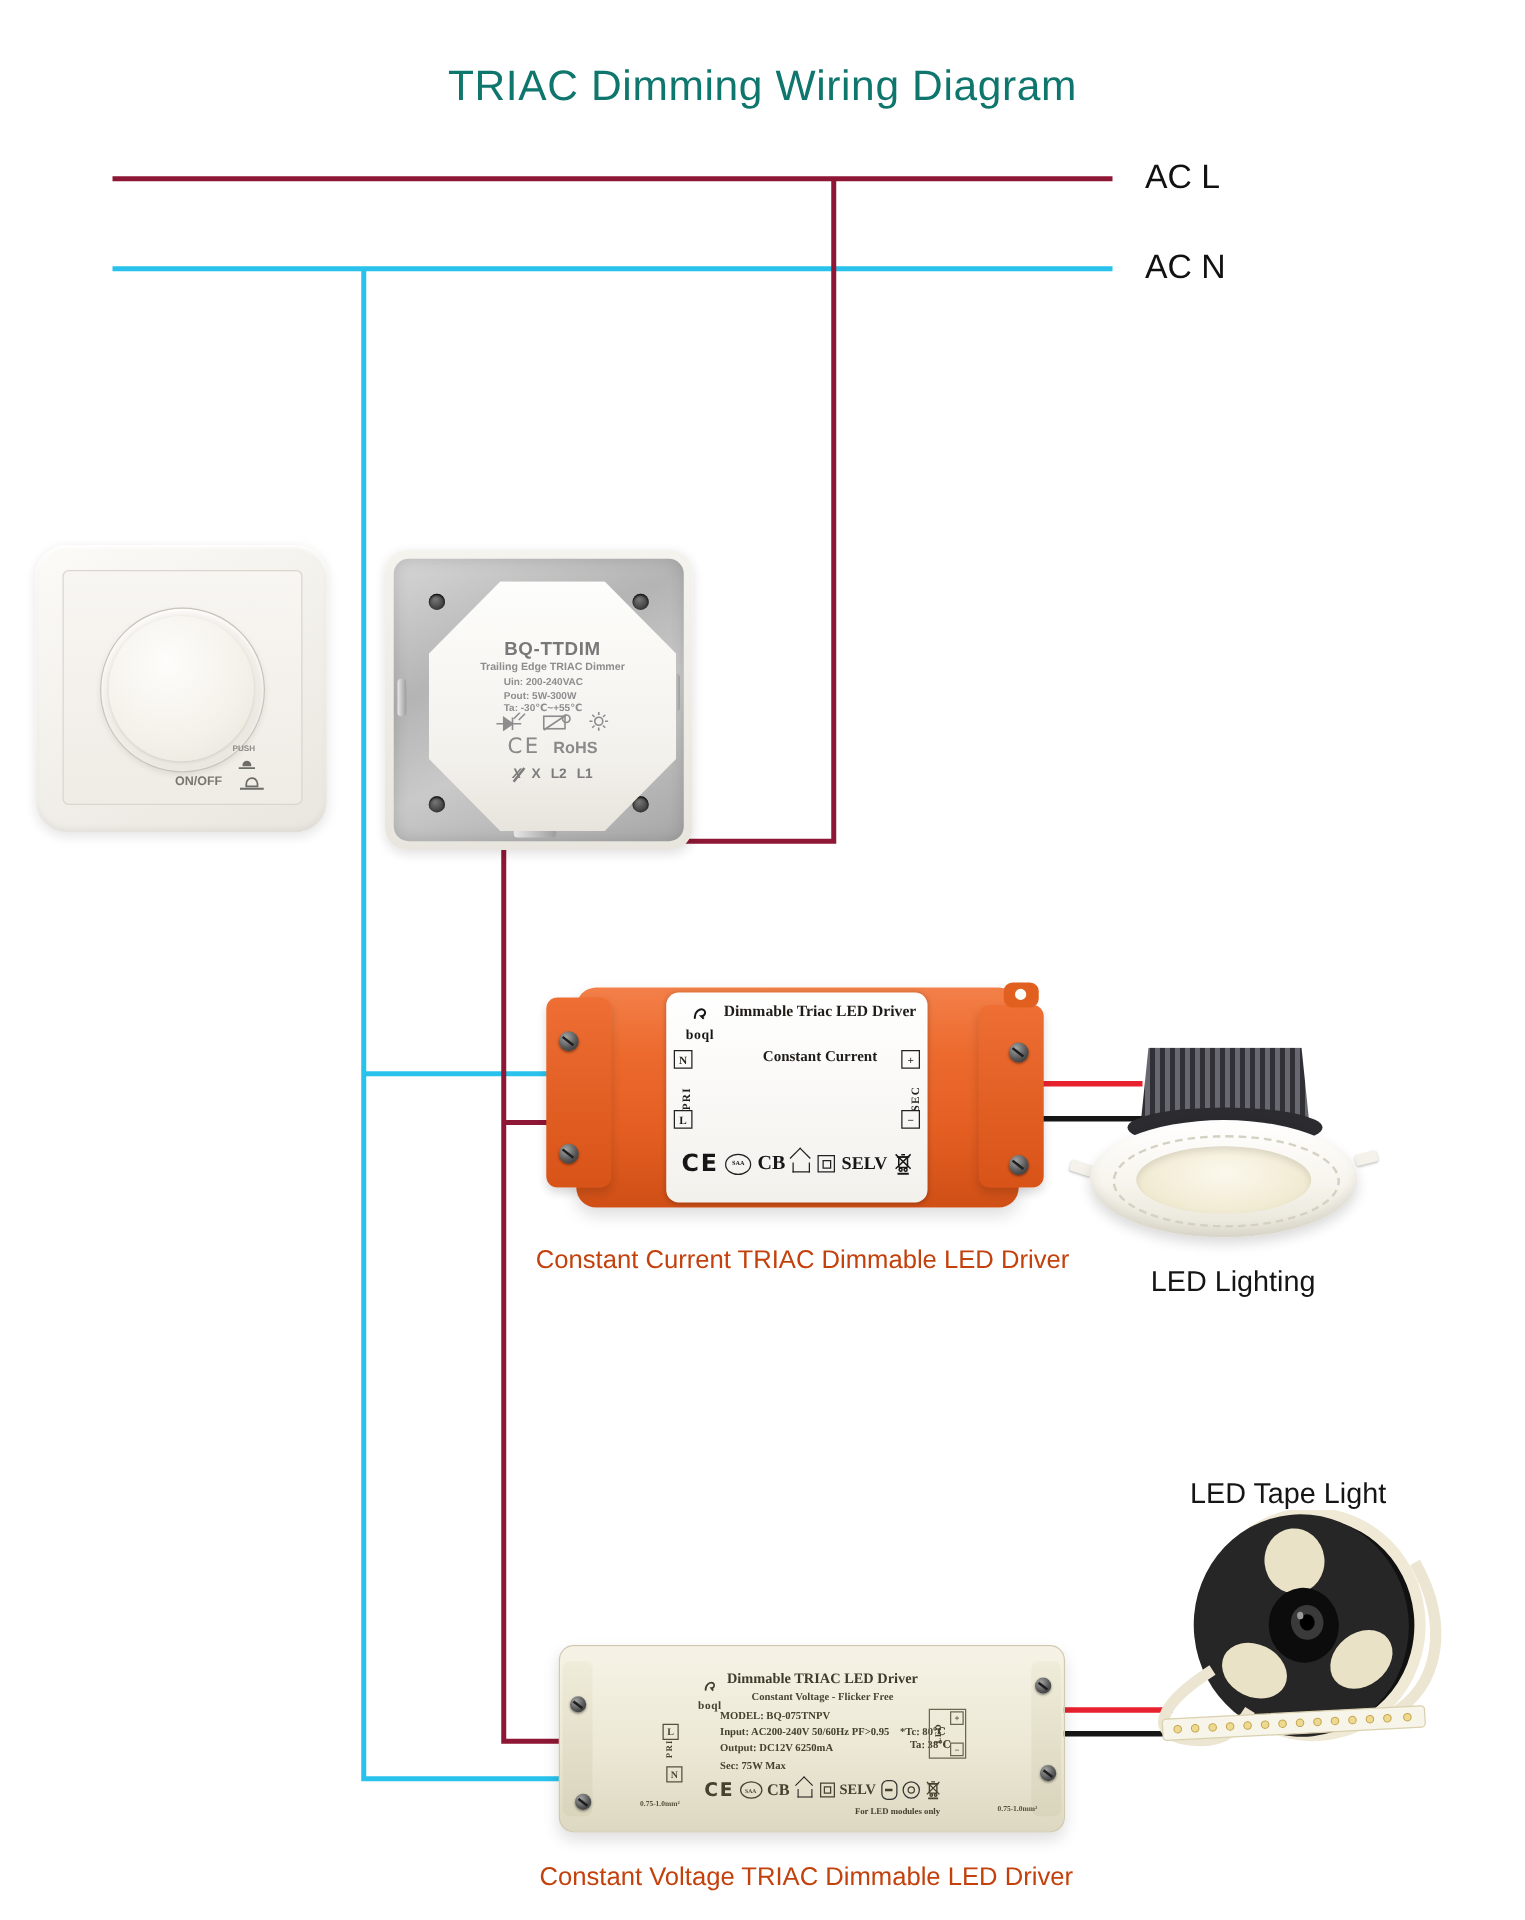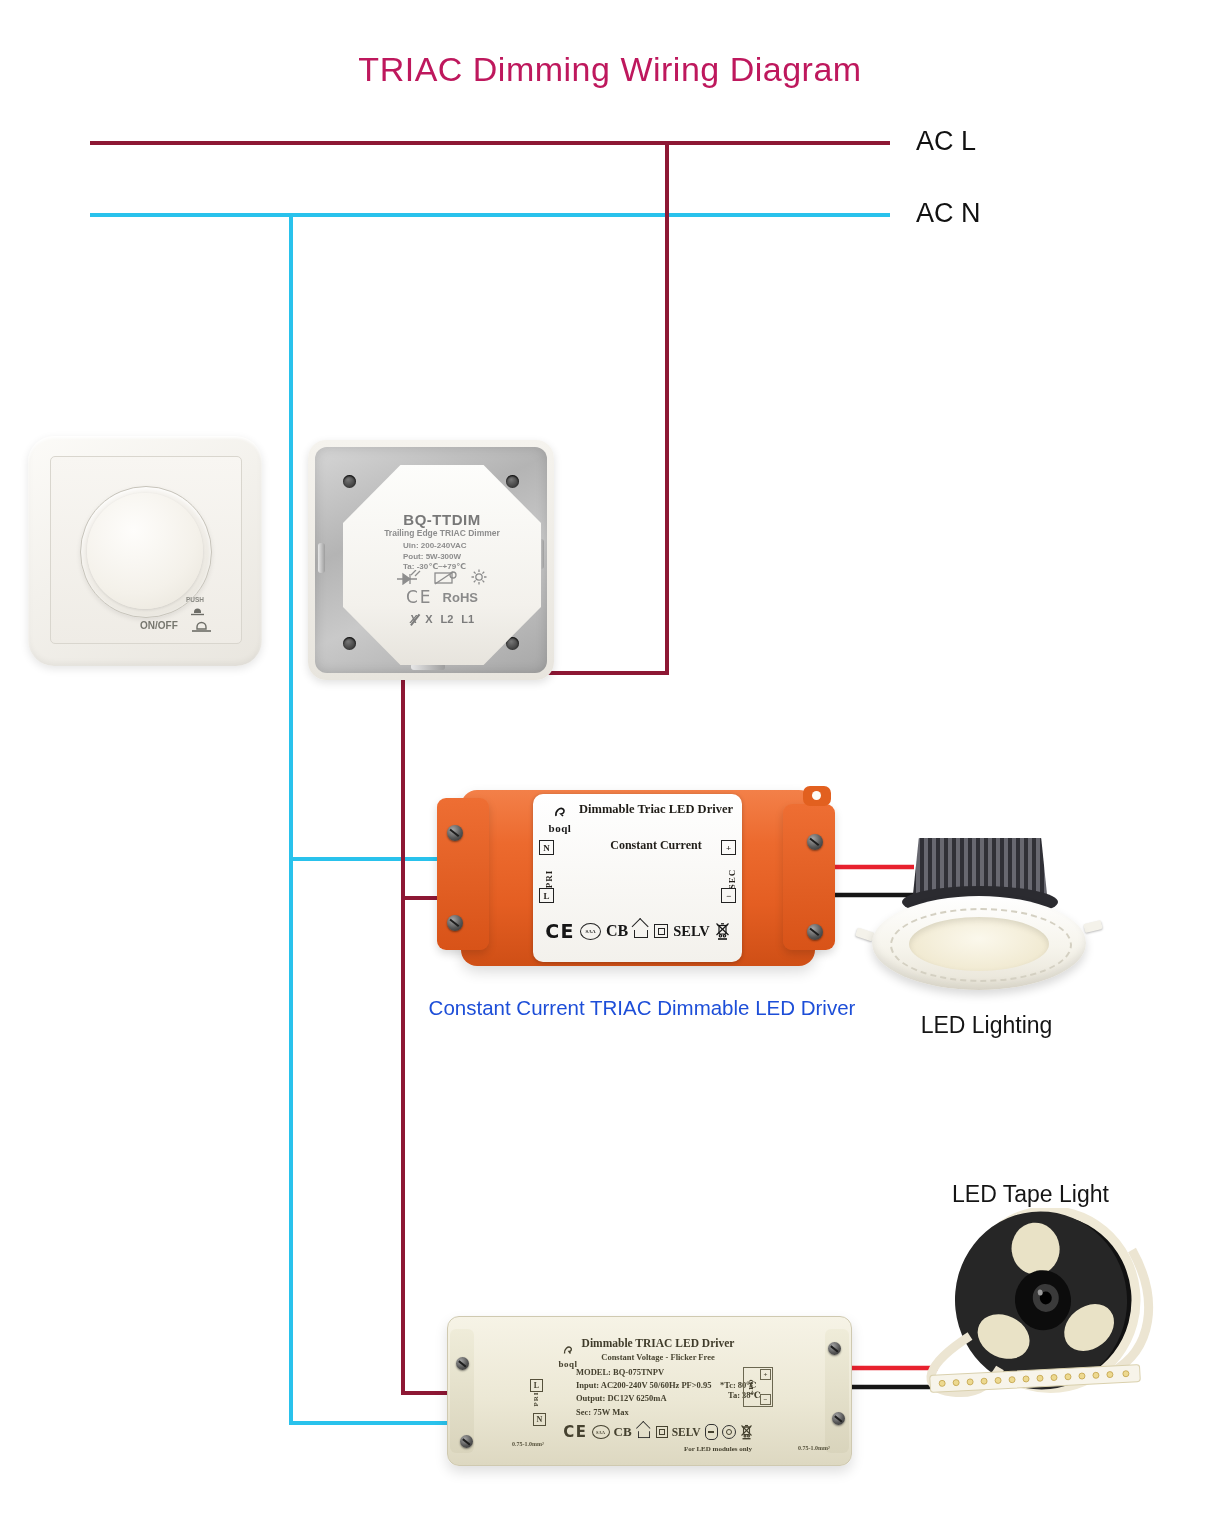--- a/index.html
+++ b/index.html
@@ -3,24 +3,24 @@
 <meta charset="utf-8">
 <style>
   html,body{margin:0;padding:0;background:#fff;}
   #canvas{position:relative;width:1220px;height:1536px;background:#fff;overflow:hidden;
           font-family:"Liberation Sans","DejaVu Sans",sans-serif;}
   svg.layer{position:absolute;left:0;top:0;z-index:1;}
   .comp{position:absolute;z-index:2;}
   .txt{position:absolute;z-index:3;}
 
   
-  .title{left:300px;top:50px;width:620px;text-align:center;font-size:34px;color:#be185d;letter-spacing:.5px;}
+  .title{left:300px;top:50px;width:620px;text-align:center;font-size:34px;color:#0f766e;letter-spacing:.5px;}
   .ac-label{left:916px;width:120px;font-size:27px;color:#111;}
   .acl{top:126px;} .acn{top:198px;}
-  .caption{font-size:20.5px;color:#1d4ed8;text-align:center;}
+  .caption{font-size:20.5px;color:#c2410c;text-align:center;}
   .cap1{left:427px;top:996px;width:430px;}
   .cap2{left:425px;top:1490px;width:440px;}
   .photo-label{font-size:23px;color:#151515;text-align:center;}
   .led-light-lbl{left:884px;top:1012px;width:205px;}
   .tape-lbl{left:938px;top:1181px;width:185px;}
 
   
   .dimmer{left:28px;top:436px;width:234px;height:230px;border-radius:26px;
     background:linear-gradient(150deg,#fcfbf8 0%,#f3f1ec 45%,#e9e6df 100%);
     box-shadow:0 3px 9px rgba(0,0,0,.10), inset 0 2px 3px #fff, inset 0 -3px 6px rgba(0,0,0,.05);}
@@ -194,21 +194,21 @@
       <div class="hole" style="left:191px;top:190px;"></div>
       <div class="slot" style="left:3px;top:96px;width:7px;height:30px;"></div>
       <div class="slot" style="left:222px;top:92px;width:7px;height:30px;"></div>
       <div class="slot" style="left:96px;top:216px;width:34px;height:7px;"></div>
       <div class="oct">
         <div class="model">BQ-TTDIM</div>
         <div class="sub">Trailing Edge TRIAC Dimmer</div>
         <div class="specs">
           <div>Uin:  200-240VAC</div>
           <div>Pout:  5W-300W</div>
-          <div>Ta:  -30℃~+79℃</div>
+          <div>Ta:  -30℃~+55℃</div>
         </div>
         <div class="icons">
           <svg width="24" height="15">
             <g stroke="#8d8d8d" stroke-width="1.3" fill="none">
               <line x1="0" y1="9" x2="6" y2="9"></line>
                 <polygon points="6,4 6,14 13,9" fill="#8d8d8d"></polygon>
               <line x1="13" y1="4" x2="13" y2="14"></line>
                 <line x1="13" y1="9" x2="20" y2="9"></line>
               <line x1="14" y1="5" x2="19" y2="0"></line>
                 <line x1="18" y1="6" x2="23" y2="1"></line>
@@ -404,14 +404,15 @@
             <line x1="11.5" y1="1.5" x2="1.5" y2="11.5"></line>
         </g>
         <rect x="2.5" y="14" width="8" height="1.4" fill="#45412f"></rect>
       </svg>
     </div>
     <div class="ln" style="left:200px;top:128px;width:140px;text-align:center;font-size:7px;">For LED modules only</div>
     <div class="micro" style="left:64px;top:124px;">0.75-1.0mm²</div>
     <div class="micro" style="left:350px;top:128px;">0.75-1.0mm²</div>
   </div>
 
+  <div class="txt caption cap2">Constant Voltage TRIAC Dimmable LED Driver</div>
 
 </div>
 
 </body></html>

